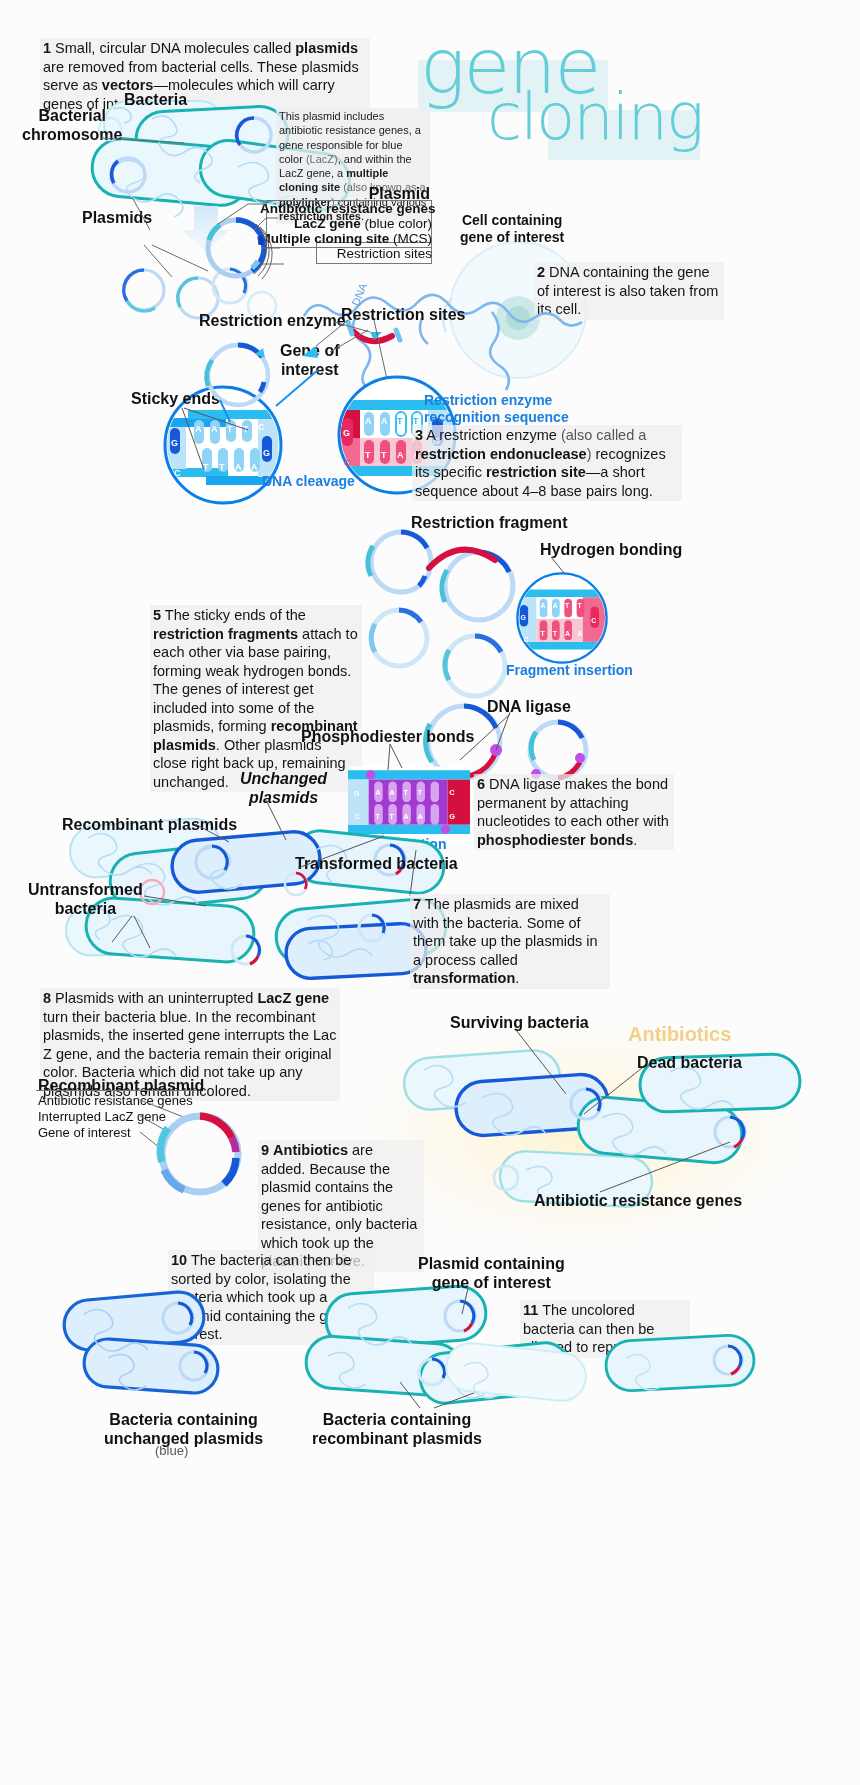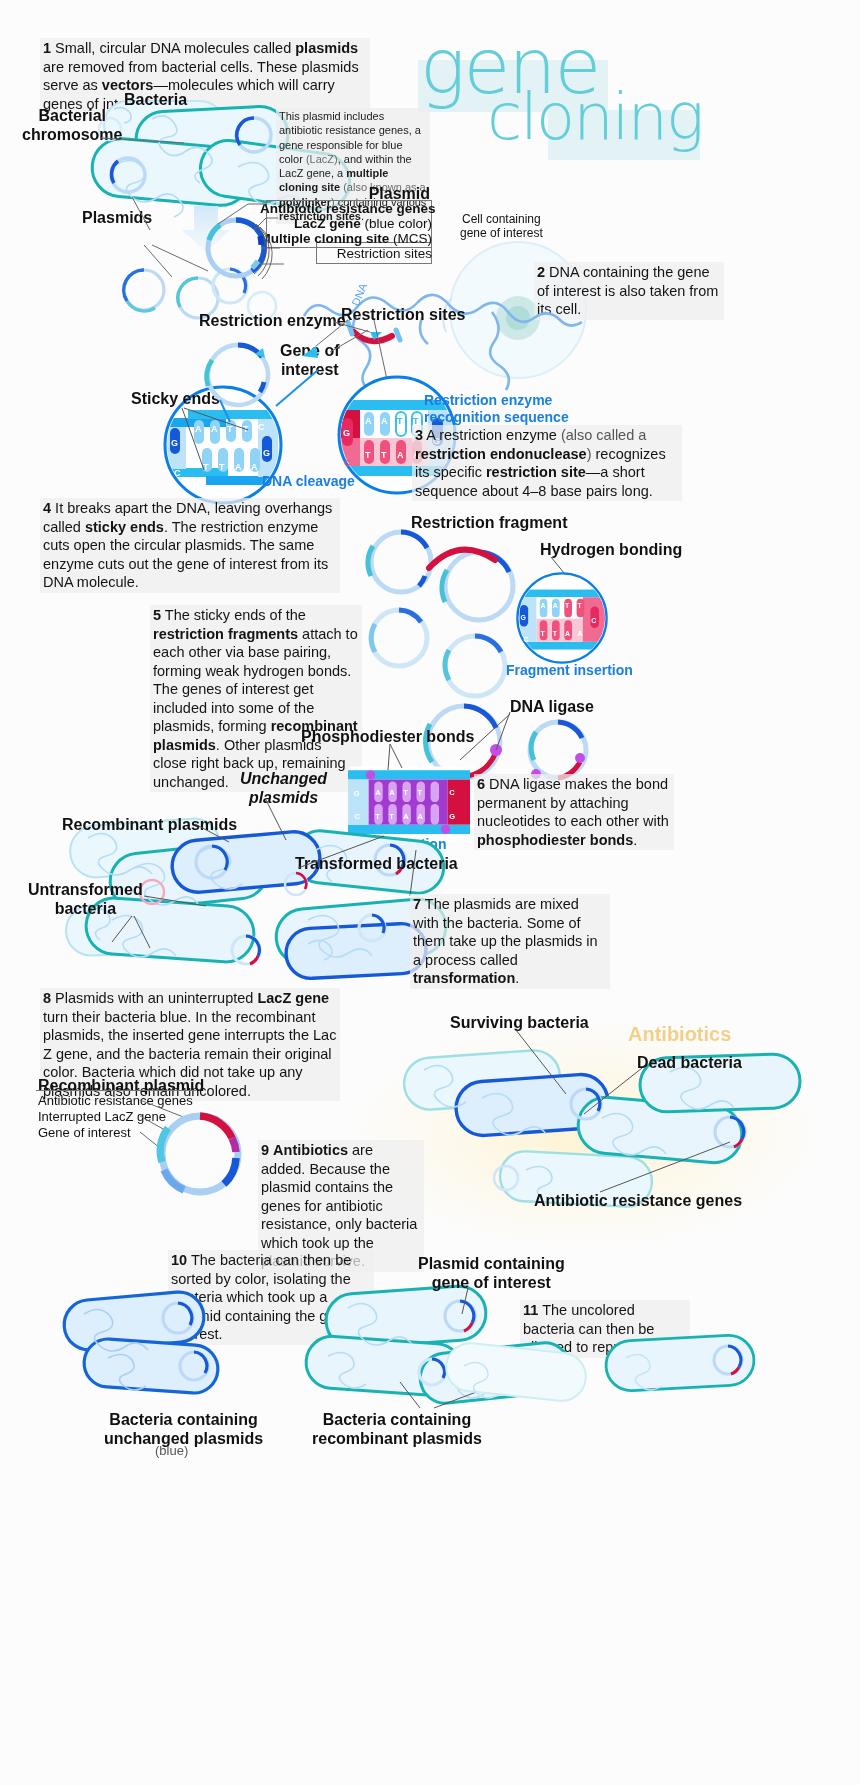--- a/index.html
+++ b/index.html
@@ -183,21 +183,21 @@
       <path d="M64,19 a36,36 0 0,1 2,52"></path>
     </g>
   </svg>
 
   <svg style="left:418px; top:238px;" width="200" height="150">
     <circle cx="100" cy="72" r="68" fill="#f3fafd" stroke="#dceef8" stroke-width="2"></circle>
     <circle cx="100" cy="80" r="22" fill="#bfe3e0" opacity="0.75"></circle>
     <circle cx="100" cy="80" r="12" fill="#a9d8d4" opacity="0.8"></circle>
     <path d="M34,60 q-14,14 -6,34" fill="none" stroke="#cfe6f8" stroke-width="2"></path>
   </svg>
-  <div class="lbl center" style="left:460px; top:212px; white-space:pre-line; line-height:1.2; font-size:12px;">Cell containing
+  <div class="lbl center" style="left:460px; top:212px; white-space:pre-line; line-height:1.2; font-size:14px;font-weight:bold;">Cell containing
 gene of interest</div>
 
   <div class="step" style="left:534px; top:262px; width:190px;">
     <span class="num">2</span>
     <span>DNA containing the gene of interest is also taken from its cell.</span>
   </div>
 
   <svg style="left:296px; top:282px;" width="330" height="130">
     <path d="M8,34 q10,-18 26,-6 q16,12 28,-4 q14,-16 30,-2 q16,14 30,-2 q16,-16 32,4 q14,14 30,2 q16,-12 28,4 q12,16 26,6 q14,-10 26,2 q10,10 22,2" fill="none" stroke="#7fb6ee" stroke-width="2.6"></path>
     <path d="M60,34 q-8,16 6,26 q14,10 4,26 q-10,16 8,24" fill="none" stroke="#7fb6ee" stroke-width="2.6"></path>
@@ -338,24 +338,20 @@
   <svg style="left:210px; top:400px;" width="110" height="70">
     <line x1="20" y1="22" x2="10" y2="0" stroke="#1a90ee" stroke-width="2"></line>
     <line x1="66" y1="6" x2="108" y2="-30" stroke="#1a90ee" stroke-width="2"></line>
   </svg>
 
   <div class="step" style="left:412px; top:425px; width:270px;">
     <span class="num">3</span>
     <span>A restriction enzyme <span class="muted">(also called a <b style="color:#111">restriction endonuclease</b>)</span> recognizes its specific <b>restriction site</b>—a short sequence about 4–8 base pairs long.</span>
   </div>
 
-  <div class="step" style="left:40px; top:498px; width:300px;">
-    <span class="num">4</span>
-    <span>It breaks apart the DNA, leaving overhangs called <b>sticky ends</b>. The restriction enzyme cuts open the circular plasmids. The same enzyme cuts out the gene of interest from its DNA molecule.</span>
-  </div>
 
   <div class="step" style="left:150px; top:605px; width:212px;">
     <span class="num">5</span>
     <span>The sticky ends of the <b>restriction fragments</b> attach to each other via base pairing, forming weak hydrogen bonds. The genes of interest get included into some of the plasmids, forming <b>recombinant plasmids</b>. Other plasmids close right back up, remaining unchanged.</span>
   </div>
 
   <svg style="left:355px; top:520px;" width="200" height="190">
     <g fill="none" stroke-width="5">
       <circle cx="46" cy="42" r="30" stroke="#bcd9f5"></circle>
       <path d="M46,12 a30,30 0 0,1 26,16" stroke="#1558d8"></path>
@@ -439,21 +435,21 @@
       <path d="M128,42 a28,28 0 0,0 -2,28" stroke="#46c2d8"></path>
       <path d="M172,72 q-8,14 -22,16" stroke="#d41040"></path>
     </g>
     <g fill="#c24ee8">
       <circle cx="88" cy="60" r="6"></circle>
       <circle cx="52" cy="88" r="6"></circle>
       <circle cx="172" cy="68" r="5"></circle>
       <circle cx="128" cy="84" r="5"></circle>
     </g>
   </svg>
-  <div class="lbl bold" style="left:510px; top:697px;">DNA ligase</div>
+  <div class="lbl bold" style="left:487px; top:697px;">DNA ligase</div>
   <svg style="left:448px; top:712px;" width="80" height="60">
     <line x1="62" y1="0" x2="48" y2="38" stroke="#555" stroke-width="1"></line>
     <line x1="62" y1="2" x2="12" y2="48" stroke="#555" stroke-width="1"></line>
   </svg>
 
   <svg style="left:348px; top:766px;" width="122" height="76" viewBox="0 0 130 80">
     <rect x="0" y="0" width="130" height="80" rx="4" fill="#ffffff"></rect>
     <rect x="0" y="4" width="130" height="10" fill="#2bbdf0"></rect>
     <rect x="0" y="62" width="130" height="10" fill="#2bbdf0"></rect>
     <rect x="0" y="14" width="22" height="48" fill="#bde3f8"></rect>

